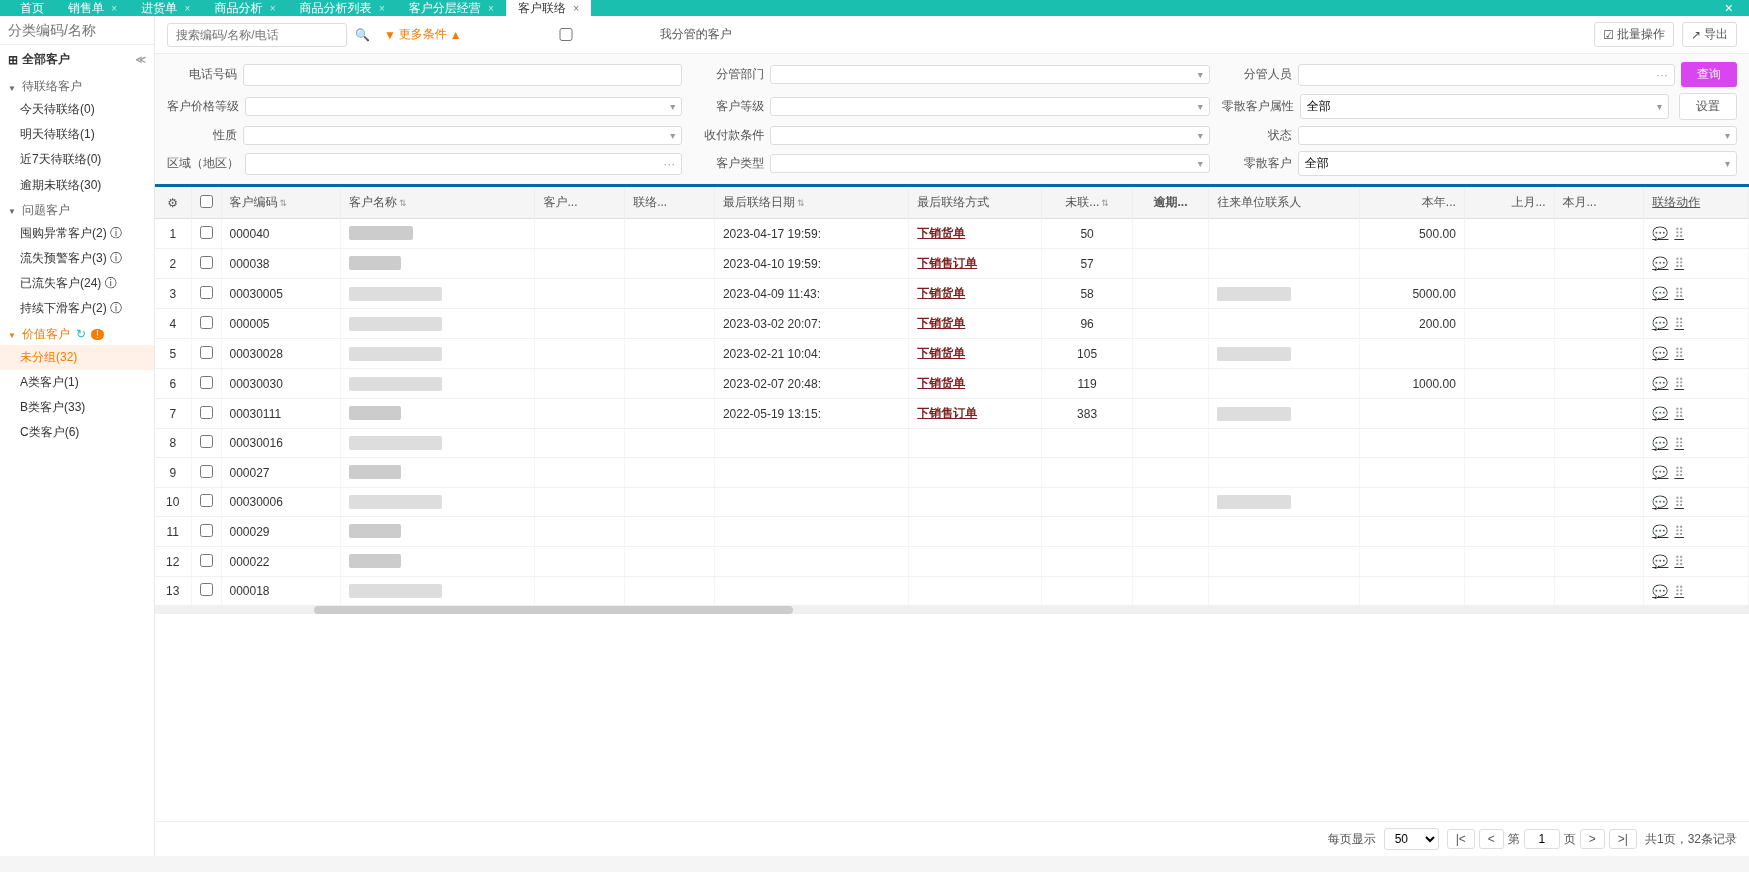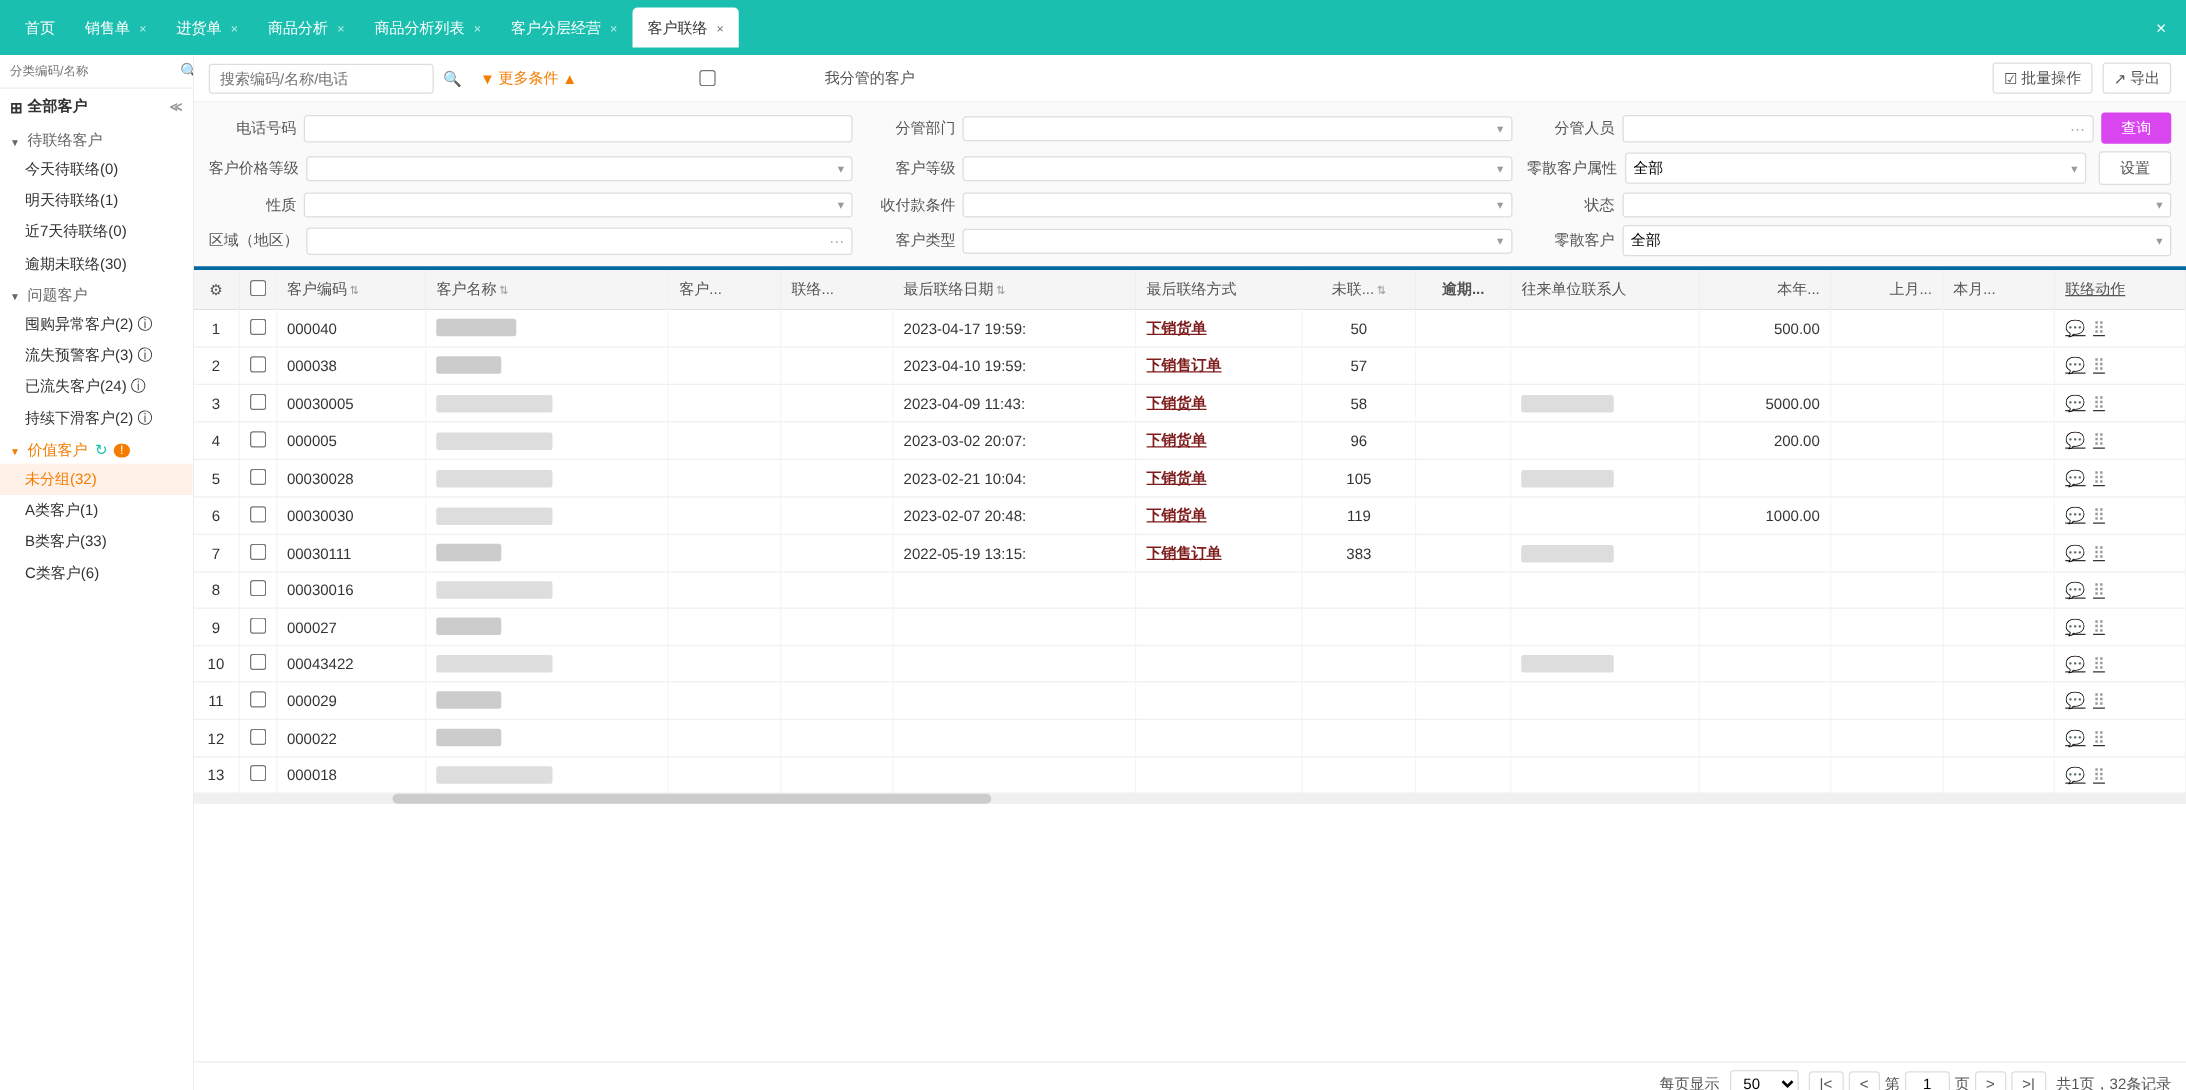--- a/index.html
+++ b/index.html
@@ -3,21 +3,21 @@
   <meta charset="utf-8">
   <style>
     * { box-sizing: border-box; margin: 0; padding: 0; font-family: 'Microsoft YaHei', Arial, sans-serif; font-size: 12px; }
     body { background: #f5f5f5; overflow: hidden; }
 
     
     .top-nav {
       display: flex;
       align-items: center;
       background: #1abfb0;
-      height: 44px;
+      height: 16px;
       padding: 0 8px;
       color: white;
     }
     .nav-item {
       padding: 0 12px;
       height: 32px;
       line-height: 32px;
       cursor: pointer;
       color: white;
       white-space: nowrap;
@@ -61,21 +61,21 @@
       display: flex;
       align-items: center;
       padding: 6px 8px;
       border-bottom: 1px solid #eee;
       gap: 4px;
     }
     .sidebar-search input {
       border: none;
       outline: none;
       flex: 1;
-      font-size: 10px;
+      font-size: 14px;
       color: #999;
     }
     .sidebar-search .search-icon {
       color: #999;
       cursor: pointer;
     }
     .sidebar-section-header {
       display: flex;
       align-items: center;
       padding: 6px 8px;
@@ -771,21 +771,21 @@
       <td class="col-action">
         <div class="action-icons">
           <span class="action-icon" title="联络">💬</span>
           <span class="action-icon" title="更多">⠿</span>
         </div>
       </td>
     </tr>
             <tr>
       <td class="col-num">10</td>
       <td class="col-cb checkbox-cell"><input type="checkbox" style=""></td>
-      <td class="col-code">00043422</td>
+      <td class="col-code">00030006</td>
       <td class="col-name">
         <span style="background:#ddd;color:transparent;border-radius:2px;padding:0 40px;">__</span>
       </td>
       <td class="col-cat"></td>
       <td class="col-contact"></td>
       <td class="col-last-date"></td>
       <td class="col-last-way"></td>
       <td class="col-uncontact"></td>
       <td class="col-overdue"></td>
       <td class="col-company"><span style="background:#ddd;color:transparent;border-radius:2px;padding:0 30px;">__</span></td>

